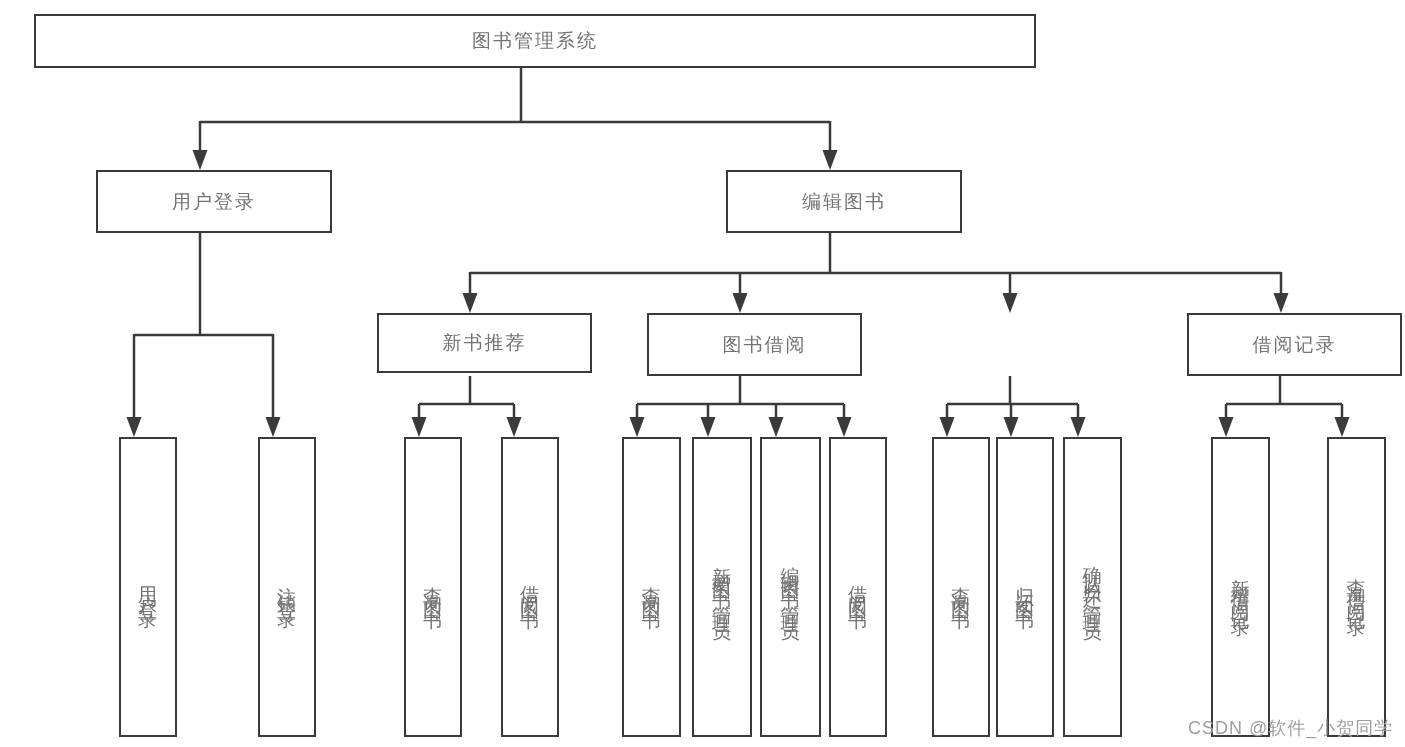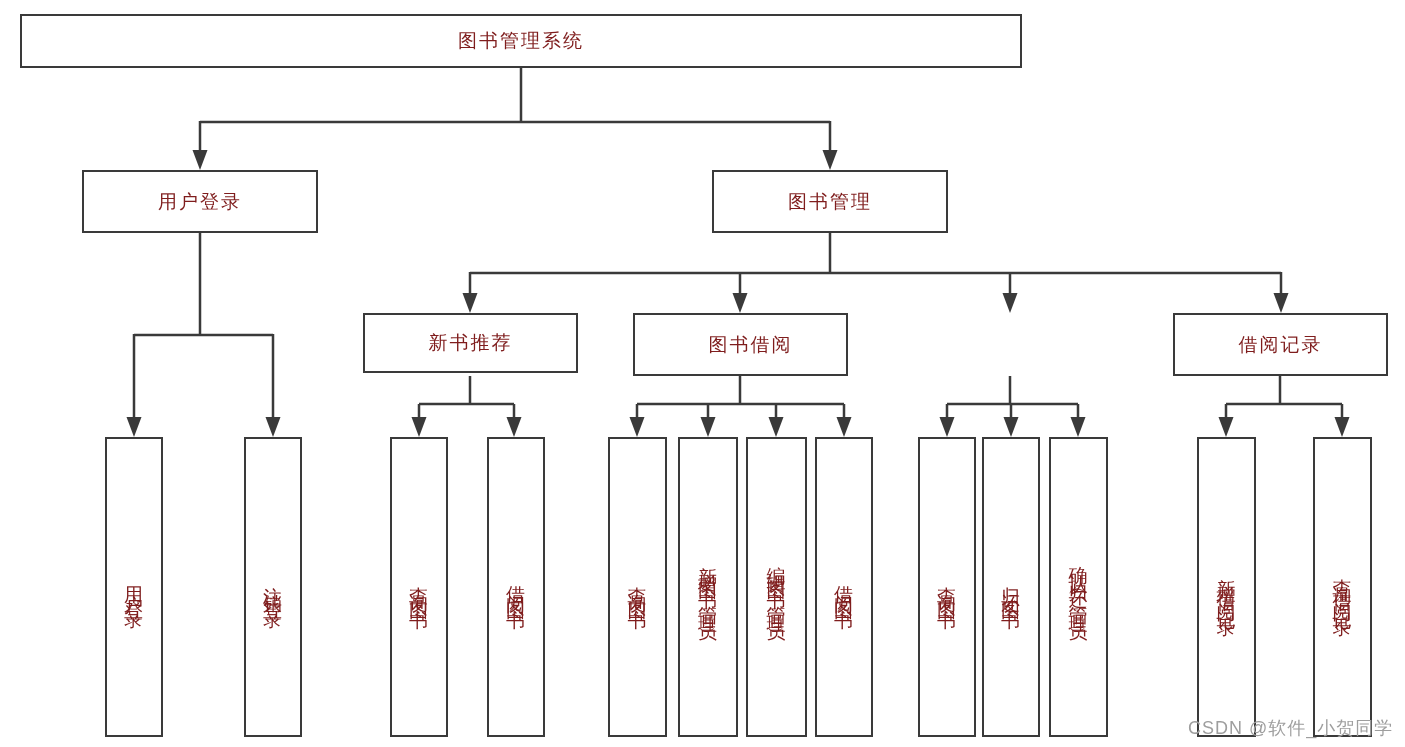--- a/index.html
+++ b/index.html
@@ -20,25 +20,26 @@
     left: 0; top: 0;
     width: 1405px;
     height: 747px;
     z-index: 1;
   }
   .node {
     position: absolute;
     box-sizing: border-box;
     border: 2.5px solid #3a3a3a;
     background: #ffffff;
-    color: #7f1d1d;
+    color: #737373;
     display: flex;
     align-items: center;
     justify-content: center;
     z-index: 2;
+    margin-left: 14px;
   }
   .node.h {
     font-size: 19px;
     letter-spacing: 2px;
     white-space: nowrap;
   }
   .node.v {
     writing-mode: vertical-rl;
     text-orientation: mixed;
     font-size: 19px;
@@ -124,21 +125,21 @@
       <polygon points="1003.5,417 1018.5,417 1011,437"></polygon>
       <polygon points="1070.5,417 1085.5,417 1078,437"></polygon>
       <polygon points="1218.5,417 1233.5,417 1226,437"></polygon>
       <polygon points="1334.5,417 1349.5,417 1342,437"></polygon>
     </g>
   </svg>
 
   <div class="node h n-root">图书管理系统</div>
 
   <div class="node h n-login">用户登录</div>
-  <div class="node h n-mgmt">图书管理</div>
+  <div class="node h n-mgmt">编辑图书</div>
 
   <div class="node h n-mod0">新书推荐</div>
   <div class="node h n-mod1">图书借阅</div>
   <div class="node h n-mod3">借阅记录</div>
 
   <div class="node v leaf n-l-a0">用户登录</div>
   <div class="node v leaf n-l-a1">注销登录</div>
 
   <div class="node v leaf n-l-b0">查询图书</div>
   <div class="node v leaf n-l-b1">借阅图书</div>

